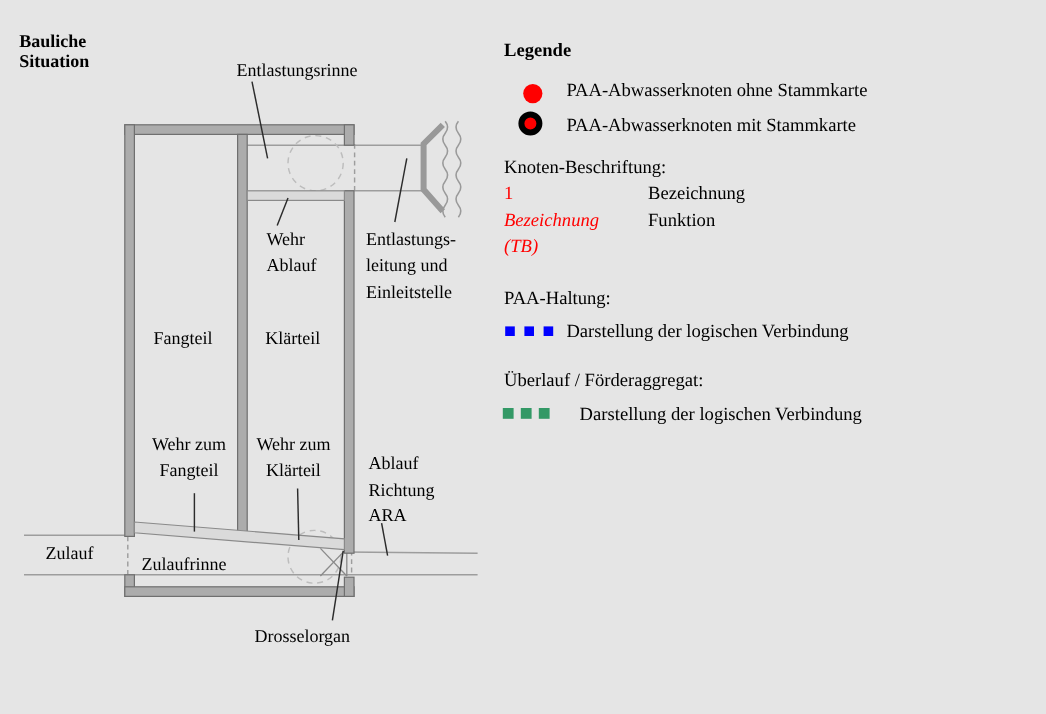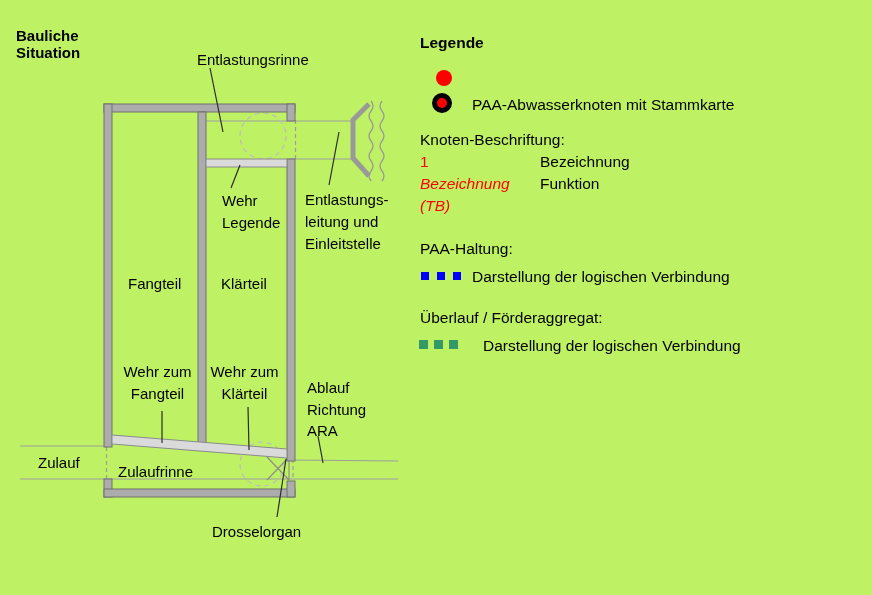--- a/index.html
+++ b/index.html
@@ -1,18 +1,18 @@
 <!DOCTYPE html>
 <html><head>
 <meta charset="utf-8">
 <style>
   html,body{margin:0;padding:0;background:#fff;}
   .canvas{
-    position:relative;width:872px;height:595px;background:#bef264;
-    font-family:Liberation Sans, sans-serif;color:#000;overflow:hidden;
+    position:relative;width:872px;height:595px;background:#e5e5e5;
+    font-family:Liberation Serif, serif;color:#000;overflow:hidden;
   }
   .canvas svg{position:absolute;left:0;top:0;}
   .lbl{
     position:absolute;font-size:15px;line-height:21px;color:#000;
     white-space:pre-line;
   }
   .lbl.center{text-align:center;}
   .title{
     position:absolute;left:16px;top:27px;width:82px;
     font-size:15px;font-weight:bold;line-height:17px;
@@ -94,40 +94,41 @@
       <line x1="248" y1="407" x2="249" y2="450"></line>
       <line x1="318" y1="436" x2="323" y2="463"></line>
       <line x1="286" y1="459" x2="277" y2="517"></line>
     </g>
   </svg>
 
   <div class="title">Bauliche Situation</div>
 
   <div class="lbl" style="left:197px;top:49px;text-align:right;">Entlastungsrinne</div>
   <div class="lbl" style="left:222px;top:190px;line-height:21.5px;">Wehr
-Legende</div>
+Ablauf</div>
   <div class="lbl" style="left:305px;top:189px;line-height:22px;">Entlastungs-
 leitung und
 Einleitstelle</div>
   <div class="lbl" style="left:128px;top:273px;">Fangteil</div>
   <div class="lbl" style="left:221px;top:273px;">Klärteil</div>
   <div class="lbl center" style="left:120px;top:361px;width:75px;line-height:21.5px;">Wehr zum
 Fangteil</div>
   <div class="lbl center" style="left:207px;top:361px;width:75px;line-height:21.5px;">Wehr zum
 Klärteil</div>
   <div class="lbl" style="left:307px;top:377px;line-height:21.5px;">Ablauf
 Richtung
 ARA</div>
   <div class="lbl" style="left:38px;top:452px;">Zulauf</div>
   <div class="lbl" style="left:118px;top:461px;">Zulaufrinne</div>
   <div class="lbl" style="left:200px;top:521px;margin-left:12px;">Drosselorgan</div>
 
   <div class="legend-title">Legende</div>
 
   <div class="dot-plain"></div>
+  <div class="ltext" style="left:472px;top:66px;">PAA-Abwasserknoten ohne Stammkarte</div>
 
   <div class="dot-ring"></div>
   <div class="ltext" style="left:420px;top:130px;">Knoten-Beschriftung:</div>
 
   <div class="ltext" style="left:472px;top:95px;">PAA-Abwasserknoten mit Stammkarte</div>
 
   <div class="ltext red" style="left:420px;top:152px;">1</div>
   <div class="ltext" style="left:540px;top:152px;text-align:right;">Bezeichnung</div>
 
   <div class="ltext red ital" style="left:420px;top:174px;">Bezeichnung</div>

